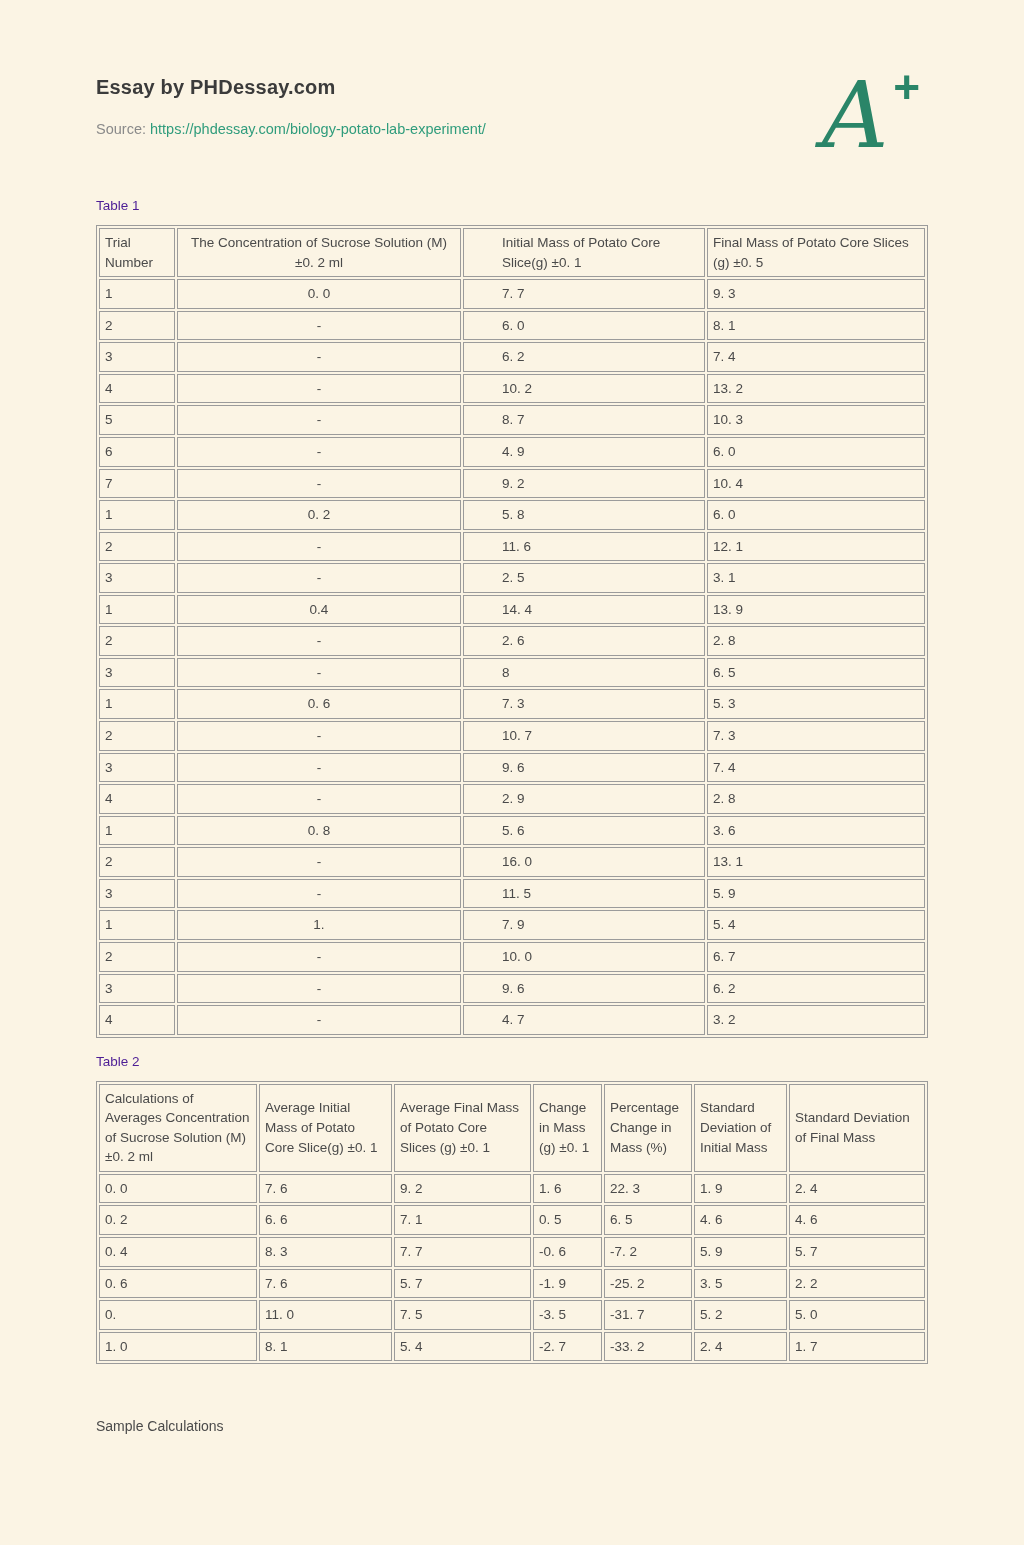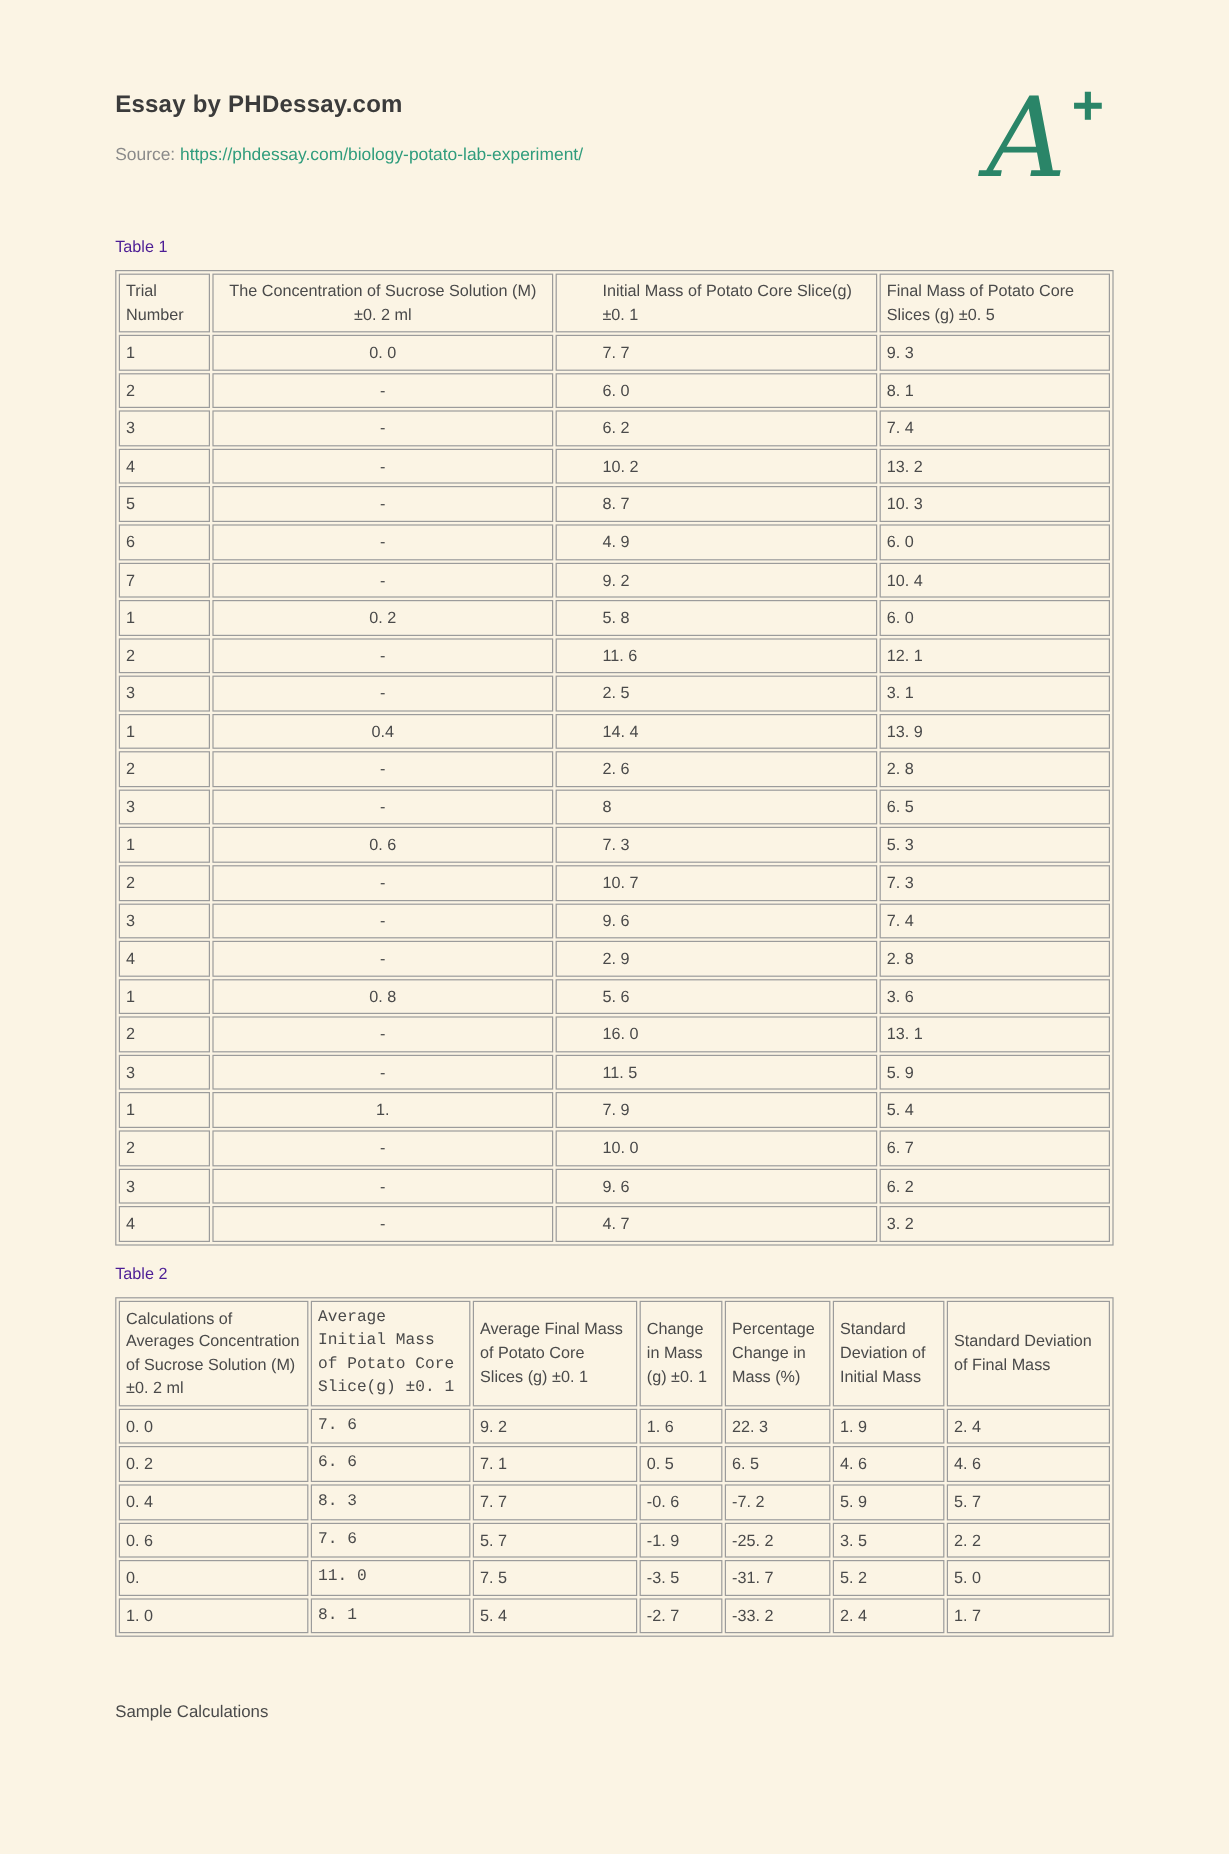--- a/index.html
+++ b/index.html
@@ -82,23 +82,23 @@
     font-size: 13.5px;
     font-weight: normal;
     text-align: left;
     vertical-align: middle;
     line-height: 1.45;
     color: #4a4a4a;
     overflow-wrap: break-word;
   }
   table.t1 th:nth-child(1), table.t1 td:nth-child(1) { width: 76px; }
   table.t1 th:nth-child(2), table.t1 td:nth-child(2) { width: 284px; text-align: center; }
-  table.t1 th:nth-child(3), table.t1 td:nth-child(3) { width: 268px; padding-left: 38px; }
+  table.t1 th:nth-child(3), table.t1 td:nth-child(3) { width: 242px; padding-left: 38px; }
   table.t2 th:nth-child(1), table.t2 td:nth-child(1) { width: 158px; }
-  table.t2 th:nth-child(2), table.t2 td:nth-child(2) { width: 133px; font-family: Liberation Mono, monospace; }
+  table.t2 th:nth-child(2), table.t2 td:nth-child(2) { width: 133px; }
   table.t2 th:nth-child(3), table.t2 td:nth-child(3) { width: 137px; }
   table.t2 th:nth-child(4), table.t2 td:nth-child(4) { width: 69px; }
   table.t2 th:nth-child(5), table.t2 td:nth-child(5) { width: 88px; }
   table.t2 th:nth-child(6), table.t2 td:nth-child(6) { width: 93px; }
   .sample-calc {
     margin-top: 54px;
     font-size: 14px;
     color: #4a4a4a;
   }
   .table2-label { margin-top: 16px; }

